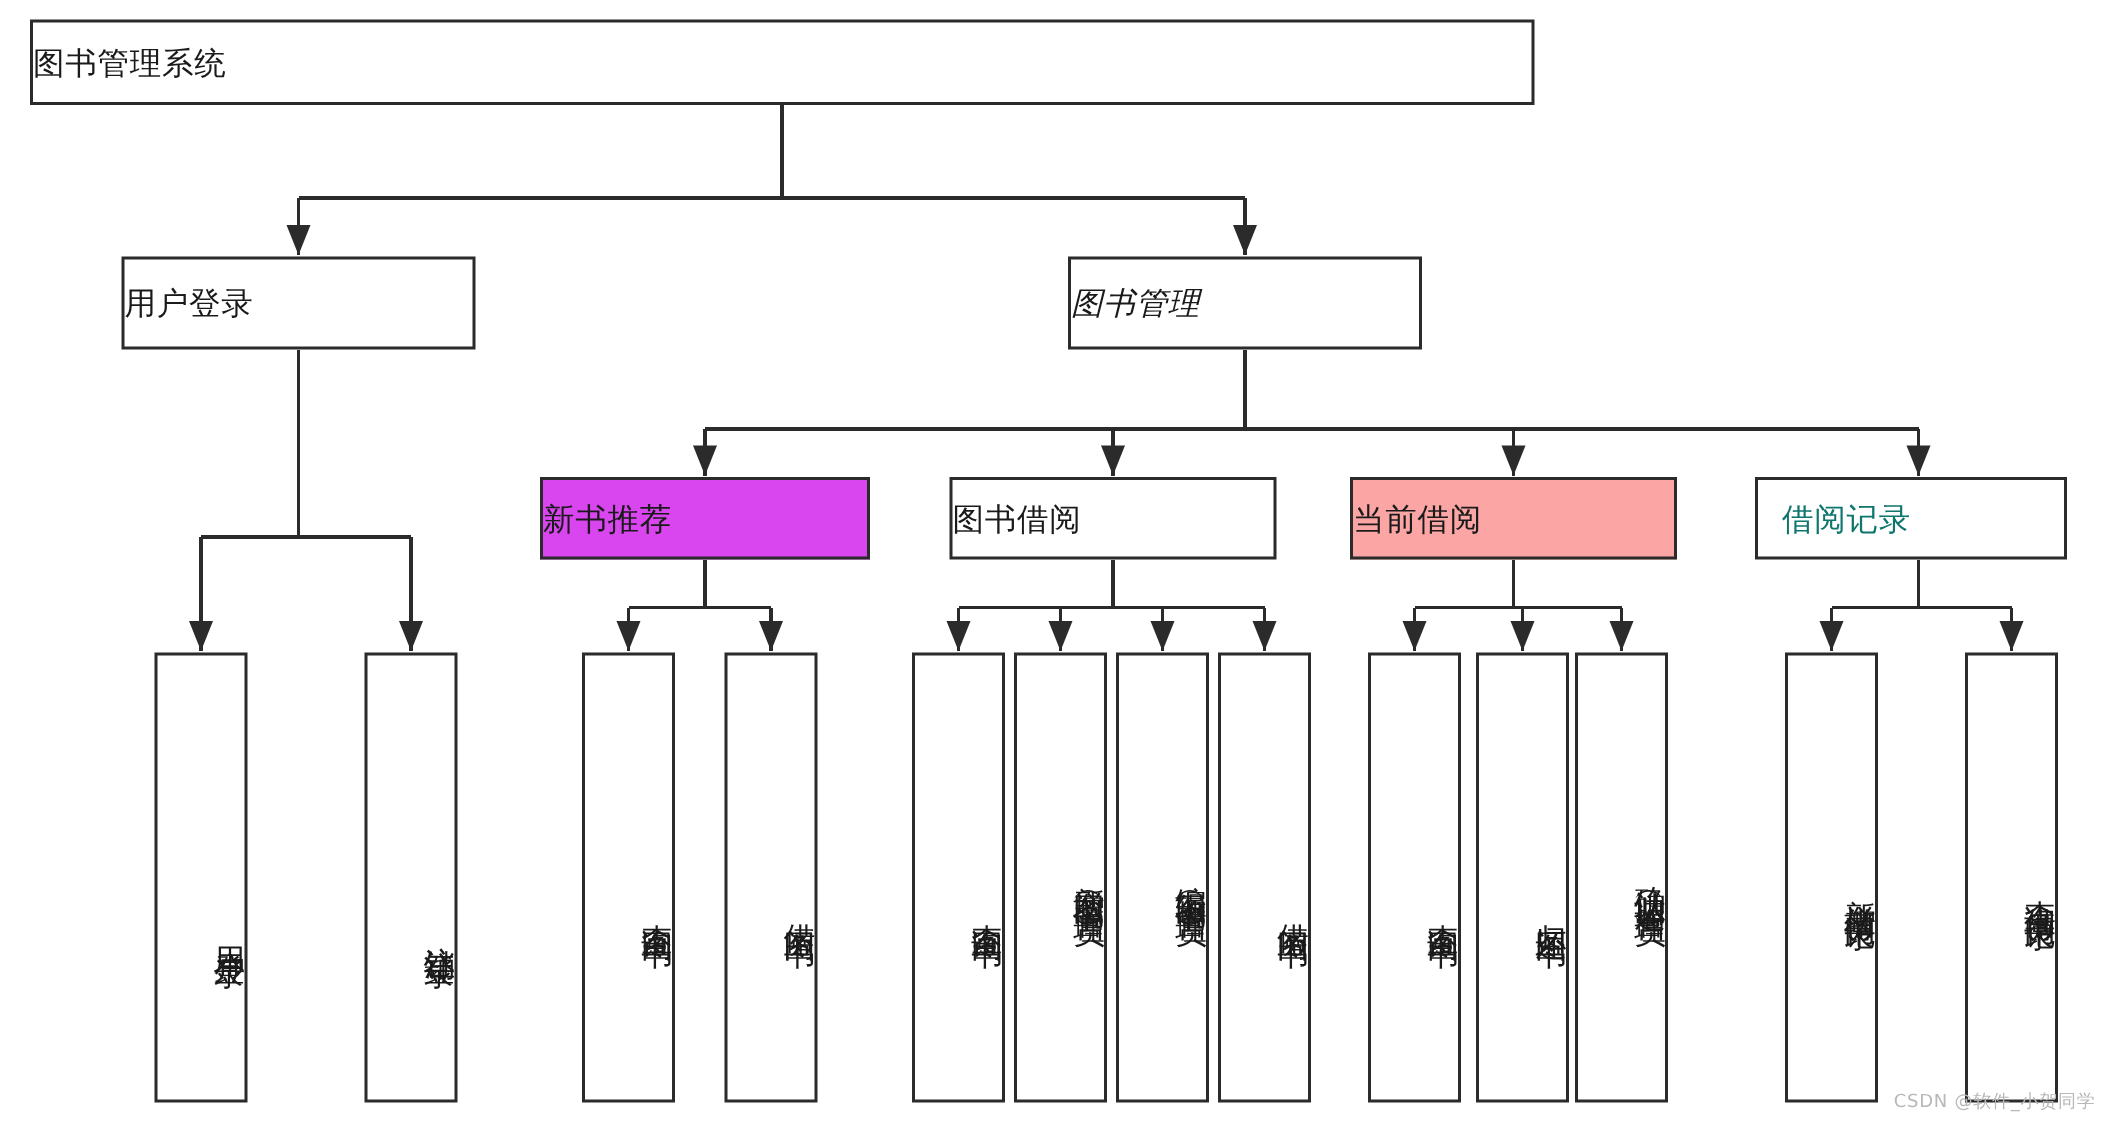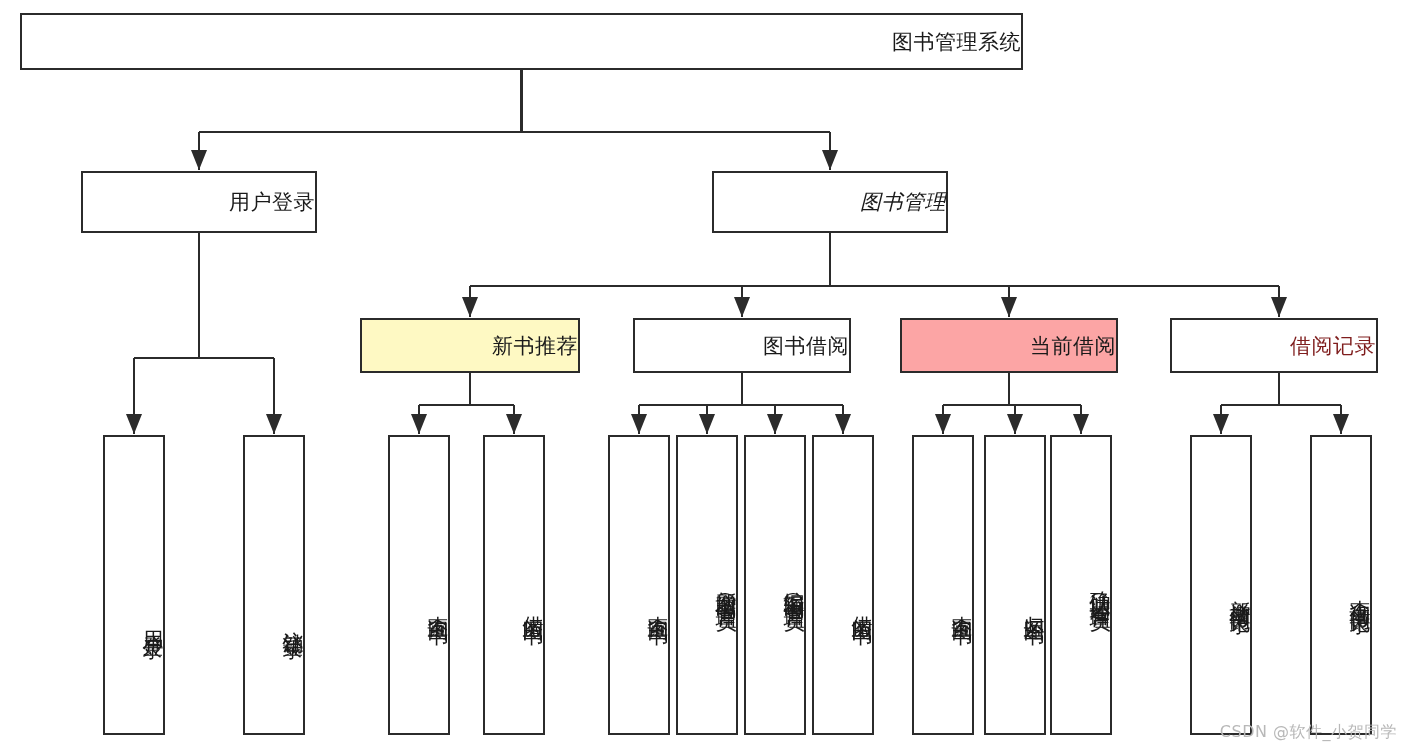--- a/index.html
+++ b/index.html
@@ -26,21 +26,21 @@
     height: 747px;
     pointer-events: none;
   }
   .node {
     position: absolute;
     box-sizing: border-box;
     background: #ffffff;
     border: 2px solid #2b2b2b;
     display: flex;
     align-items: center;
-    justify-content: flex-end;
+    justify-content: flex-start;
     color: #1a1a1a;
   }
   .node-h {
     font-size: 21px;
     letter-spacing: 0.5px;
   }
   .node-v {
     writing-mode: vertical-rl;
     text-orientation: upright;
     font-size: 21px;
@@ -51,21 +51,21 @@
     line-height: 1;
   }
   .node-v.pad-lg { padding-top: 70px; }
   .node-v.pad-md { padding-top: 40px; }
   .node-v.pad-sm { padding-top: 14px; }
   .node-v.pad-xs { padding-top: 4px; }
   .watermark {
     position: absolute;
     right: 8px;
     bottom: 4px;
-    font-size: 16px;
+    font-size: 12px;
     color: #b8b8b8;
     white-space: nowrap;
     letter-spacing: 0.5px;
   }
 </style>
 </head>
 <body>
 
 <div id="canvas">
   <svg id="edges" viewBox="0 0 1405 747" xmlns="http://www.w3.org/2000/svg">
@@ -125,30 +125,30 @@
   <div id="nodes">
       <div class="node node-h" style="left: 20px; top: 13px; width: 1003px; height: 57px; border-color: rgb(43, 43, 43); background: rgb(255, 255, 255); color: rgb(26, 26, 26);">
         <span>图书管理系统</span>
       </div>
       <div class="node node-h" style="left: 81px; top: 171px; width: 236px; height: 62px; border-color: rgb(43, 43, 43); background: rgb(255, 255, 255); color: rgb(26, 26, 26);">
         <span>用户登录</span>
       </div>
       <div class="node node-h" style="left: 712px; top: 171px; width: 236px; height: 62px; border-color: rgb(43, 43, 43); background: rgb(255, 255, 255); color: rgb(26, 26, 26); font-style: italic;">
         <span>图书管理</span>
       </div>
-      <div class="node node-h" style="left: 360px; top: 318px; width: 220px; height: 55px; border-color: rgb(43, 43, 43); background: #fef9c3; color: rgb(26, 26, 26);">
+      <div class="node node-h" style="left: 360px; top: 318px; width: 220px; height: 55px; border-color: rgb(43, 43, 43); background: #d946ef; color: rgb(26, 26, 26);">
         <span>新书推荐</span>
       </div>
-      <div class="node node-h" style="left: 633px; top: 318px; width: 218px; height: 55px; border-color: rgb(43, 43, 43); background: rgb(255, 255, 255); color: rgb(26, 26, 26); padding-left: 20px;">
+      <div class="node node-h" style="left: 633px; top: 318px; width: 218px; height: 55px; border-color: rgb(43, 43, 43); background: rgb(255, 255, 255); color: rgb(26, 26, 26);">
         <span>图书借阅</span>
       </div>
       <div class="node node-h" style="left: 900px; top: 318px; width: 218px; height: 55px; border-color: rgb(43, 43, 43); background: #fca5a5; color: rgb(26, 26, 26);">
         <span>当前借阅</span>
       </div>
-      <div class="node node-h" style="left: 1170px; top: 318px; width: 208px; height: 55px; border-color: rgb(43, 43, 43); background: rgb(255, 255, 255); color: #7f1d1d;">
+      <div class="node node-h" style="left: 1170px; top: 318px; width: 208px; height: 55px; border-color: rgb(43, 43, 43); background: rgb(255, 255, 255); color: #0f766e; padding-left: 16px;">
         <span>借阅记录</span>
       </div>
       <div class="node node-v pad-lg" style="left: 103px; top: 435px; width: 62px; height: 300px; border-color: rgb(43, 43, 43); background: rgb(255, 255, 255); color: rgb(26, 26, 26);">
         <span>用户登录</span>
       </div>
       <div class="node node-v pad-lg" style="left: 243px; top: 435px; width: 62px; height: 300px; border-color: rgb(43, 43, 43); background: rgb(255, 255, 255); color: rgb(26, 26, 26);">
         <span>注销登录</span>
       </div>
       <div class="node node-v pad-md" style="left: 388px; top: 435px; width: 62px; height: 300px; border-color: rgb(43, 43, 43); background: rgb(255, 255, 255); color: rgb(26, 26, 26);">
         <span>查询图书</span>

